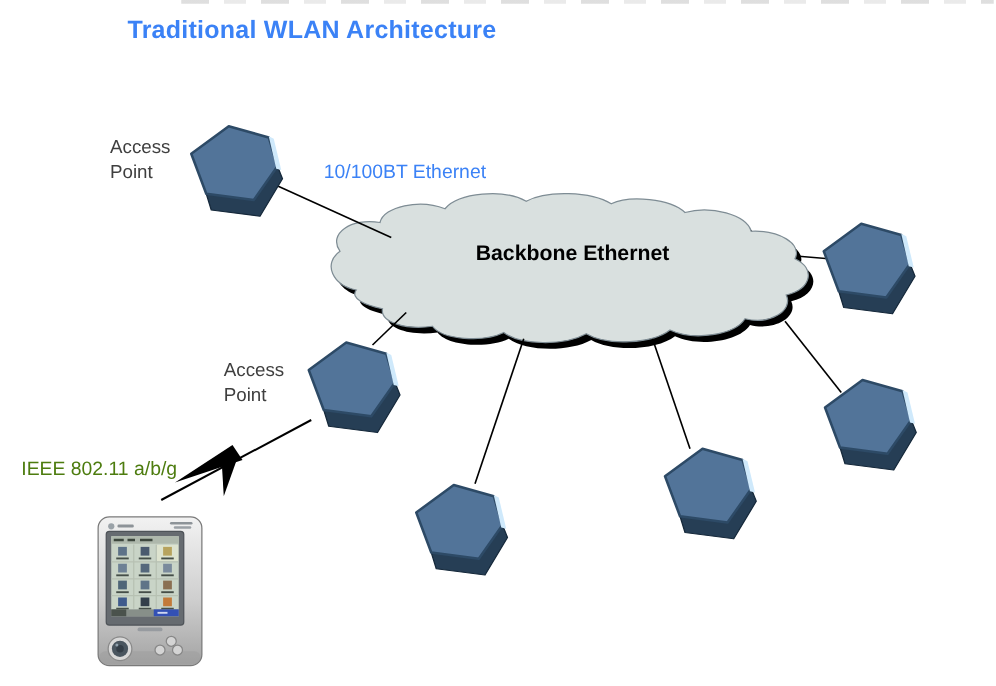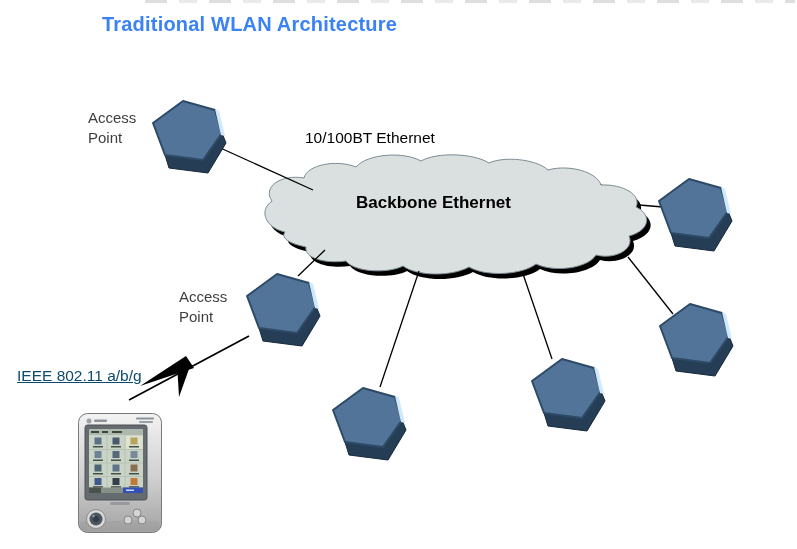--- a/index.html
+++ b/index.html
@@ -14,24 +14,24 @@
   .lbl{position:absolute;color:#3f3f3f;white-space:nowrap;}
   .title{
     position:absolute;left:102px;top:13px;font-size:20px;font-weight:bold;color:#3b82f6;
     letter-spacing:.2px;white-space:nowrap;
   }
   .ap-label{
     position:absolute;width:66px;font-size:15px;line-height:20px;color:#3f3f3f;
   }
   .ap1{left:88px;top:108px;}
   .ap2{left:179px;top:287px;}
-  .eth-label{left:259px;top:129px;font-size:15.5px;color:#000000;margin-left:46px;}
-  .wifi-label{left:17px;top:367px;font-size:15.5px;color:#0c4a6e;text-decoration:underline;}
+  .eth-label{left:259px;top:129px;font-size:15.5px;color:#3b82f6;}
+  .wifi-label{left:17px;top:367px;font-size:15.5px;color:#4d7c0f;}
   .cloud-label{
-    position:absolute;left:356px;top:192px;width:204px;
+    position:absolute;left:356px;top:192px;width:204px;text-align:center;
     font-size:17px;font-weight:bold;line-height:21px;color:#000;
   }
   svg{position:absolute;left:0;top:0;}
   .hex-face{fill:var(--node-face,#527499);stroke:#2d4a66;stroke-width:2;stroke-linejoin:round;}
   .hex-side{fill:var(--node-side,#263e55);stroke:#15283a;stroke-width:1;stroke-linejoin:round;}
   .hex-glint{fill:var(--node-highlight,#cfe9fb);}
   .cloud-shadow{fill:#000;}
   .cloud-main{fill:var(--cloud-fill,#d9e0df);stroke:#7e8c94;stroke-width:1;}
   .conn{stroke:var(--connector,#000);stroke-width:1.3;fill:none;}
   .conn-thin{stroke:var(--connector,#000);stroke-width:1.6;fill:none;}

